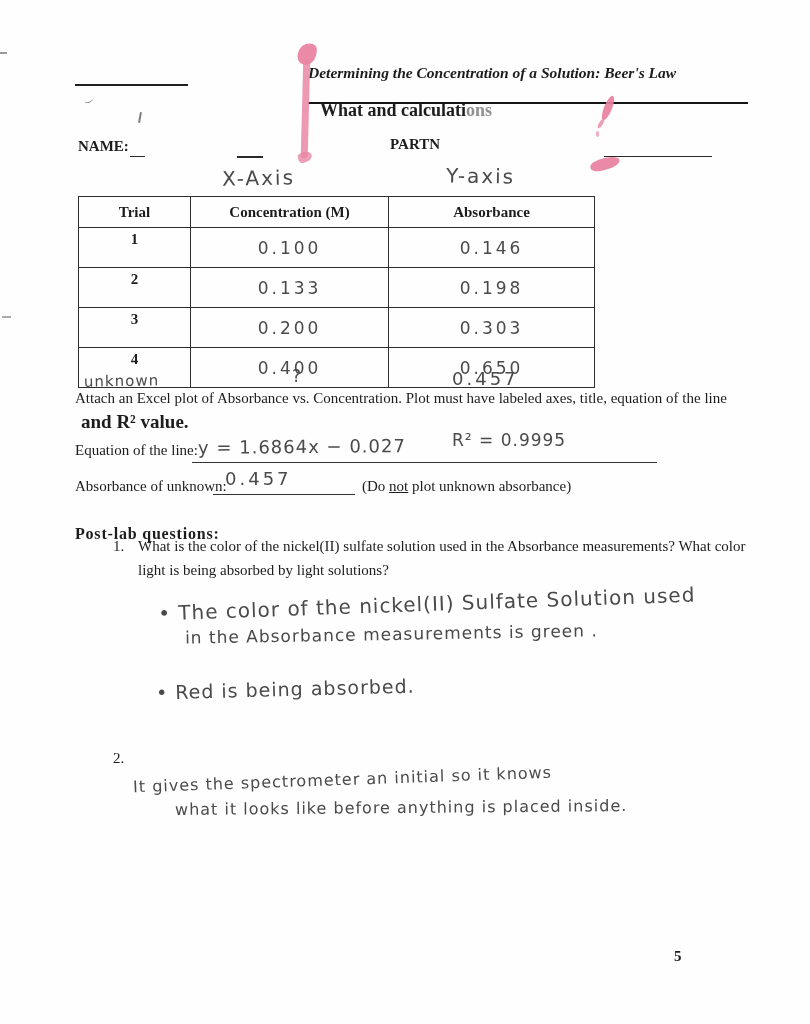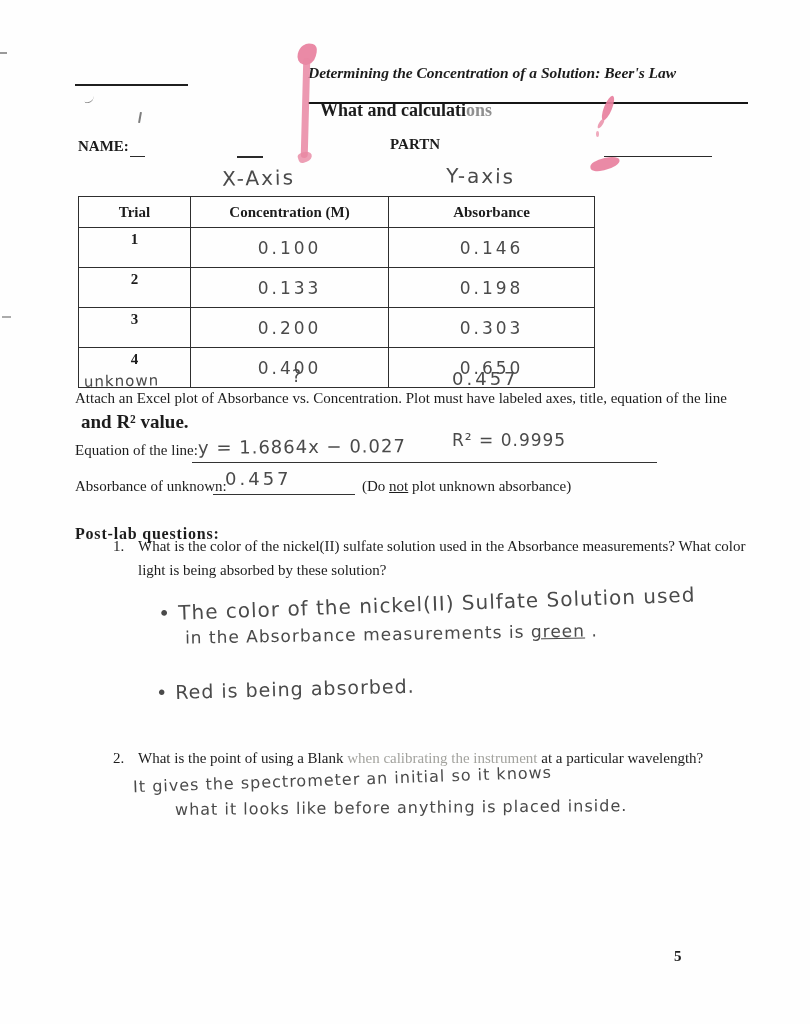--- a/index.html
+++ b/index.html
@@ -47,21 +47,21 @@
   .unk-underline{left:213px;top:494px;width:142px;border-top:1.6px solid #333;}
   .unk-note{left:362px;top:478px;font-size:15px;white-space:nowrap;}
   .unk-note .bold-not{font-weight:normal;text-decoration:underline;}
   
   .postlab-heading{left:75px;top:510px;font-weight:bold;font-size:16px;letter-spacing:0.8px;margin-top:15px;}
   .q1-number{left:113px;top:538px;font-size:15px;}
   .q1-l1{left:138px;top:538px;font-size:15px;white-space:nowrap;}
   .q1-l2{left:138px;top:562px;font-size:15px;white-space:nowrap;}
   .a1-l1{left:158px;top:592px;font-size:20px;letter-spacing:1px;transform:rotate(-2deg);white-space:nowrap;}
   .a1-l2{left:185px;top:624px;font-size:17px;letter-spacing:1px;transform:rotate(-1deg);white-space:nowrap;}
-  .a1-l2 .green-word{text-decoration:underline;}
+  .a1-l2 .green-word{}
   .a1-b2{left:156px;top:678px;font-size:19px;letter-spacing:1px;transform:rotate(-1.5deg);white-space:nowrap;}
   .q2-number{left:113px;top:750px;font-size:15px;}
   .q2-text{left:138px;top:750px;font-size:15px;white-space:nowrap;}
   .q2-text .faded-mid{color:#a3a39e;}
   .a2-l1{left:133px;top:770px;font-size:16px;letter-spacing:1px;transform:rotate(-2deg);white-space:nowrap;}
   .a2-l2{left:175px;top:798px;font-size:16px;letter-spacing:1px;transform:rotate(-0.5deg);white-space:nowrap;}
   .page-number{left:674px;top:948px;font-weight:bold;font-size:15px;}
   
   .pink{background:rgba(232,128,158,0.92);}
   .pink-streak-blob{left:298px;top:43px;width:18px;height:22px;border-radius:65% 35% 55% 45%;transform:rotate(14deg);}
@@ -148,28 +148,27 @@
 
   <span class="abs unk-label print">Absorbance of unknown:</span>
   <span class="abs hw unk-hw">0.457</span>
   <div class="abs unk-underline"></div>
   <div class="abs unk-note print"><span>(Do </span><span class="bold-not">not</span><span> plot unknown absorbance)</span></div>
 
   <div class="abs postlab-heading print">Post-lab questions:</div>
 
   <span class="abs q1-number print">1.</span>
   <div class="abs q1-l1 print">What is the color of the nickel(II) sulfate solution used in the Absorbance measurements? What color</div>
-  <div class="abs q1-l2 print">light is being absorbed by these solution?</div>
+  <div class="abs q1-l2 print">light is being absorbed by light solutions?</div>
 
   <div class="abs hw a1-l1">• The color of the nickel(II) Sulfate Solution used</div>
   <div class="abs hw a1-l2"><span>in the Absorbance measurements is </span><span class="green-word">green</span><span> .</span></div>
   <div class="abs hw a1-b2">• Red is being absorbed.</div>
 
   <span class="abs q2-number print">2.</span>
-  <div class="abs q2-text print"><span>What is the point of using a Blank </span><span class="faded-mid">when calibrating the instrument</span><span> at a particular wavelength?</span></div>
 
   <div class="abs hw a2-l1">It gives the spectrometer an initial so it knows</div>
   <div class="abs hw a2-l2">what it looks like before anything is placed inside.</div>
 
   <span class="abs page-number print">5</span>
 
   <div class="abs pink pink-streak-blob"></div>
   <div class="abs pink-streak-bar"></div>
   <div class="abs pink-streak-foot"></div>
   <div class="abs pink pink-squiggle-1"></div>

